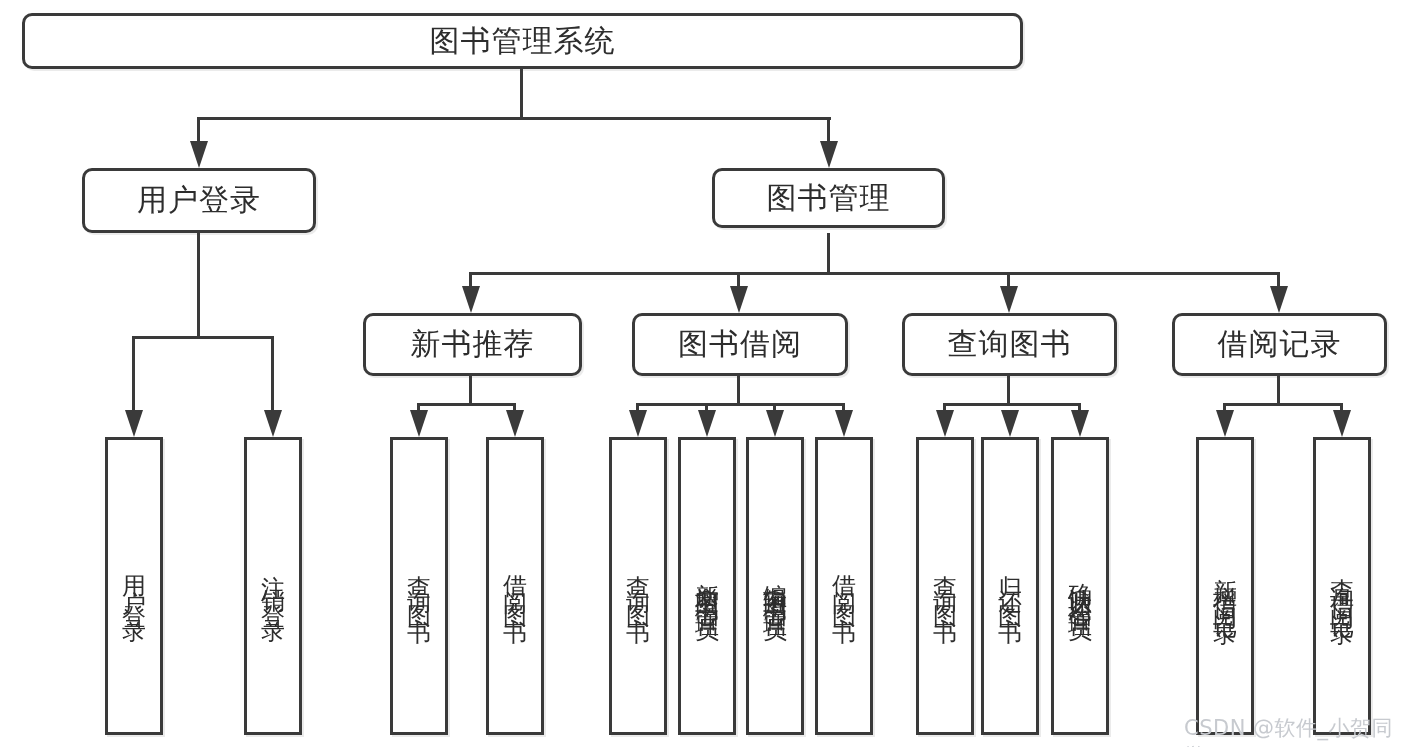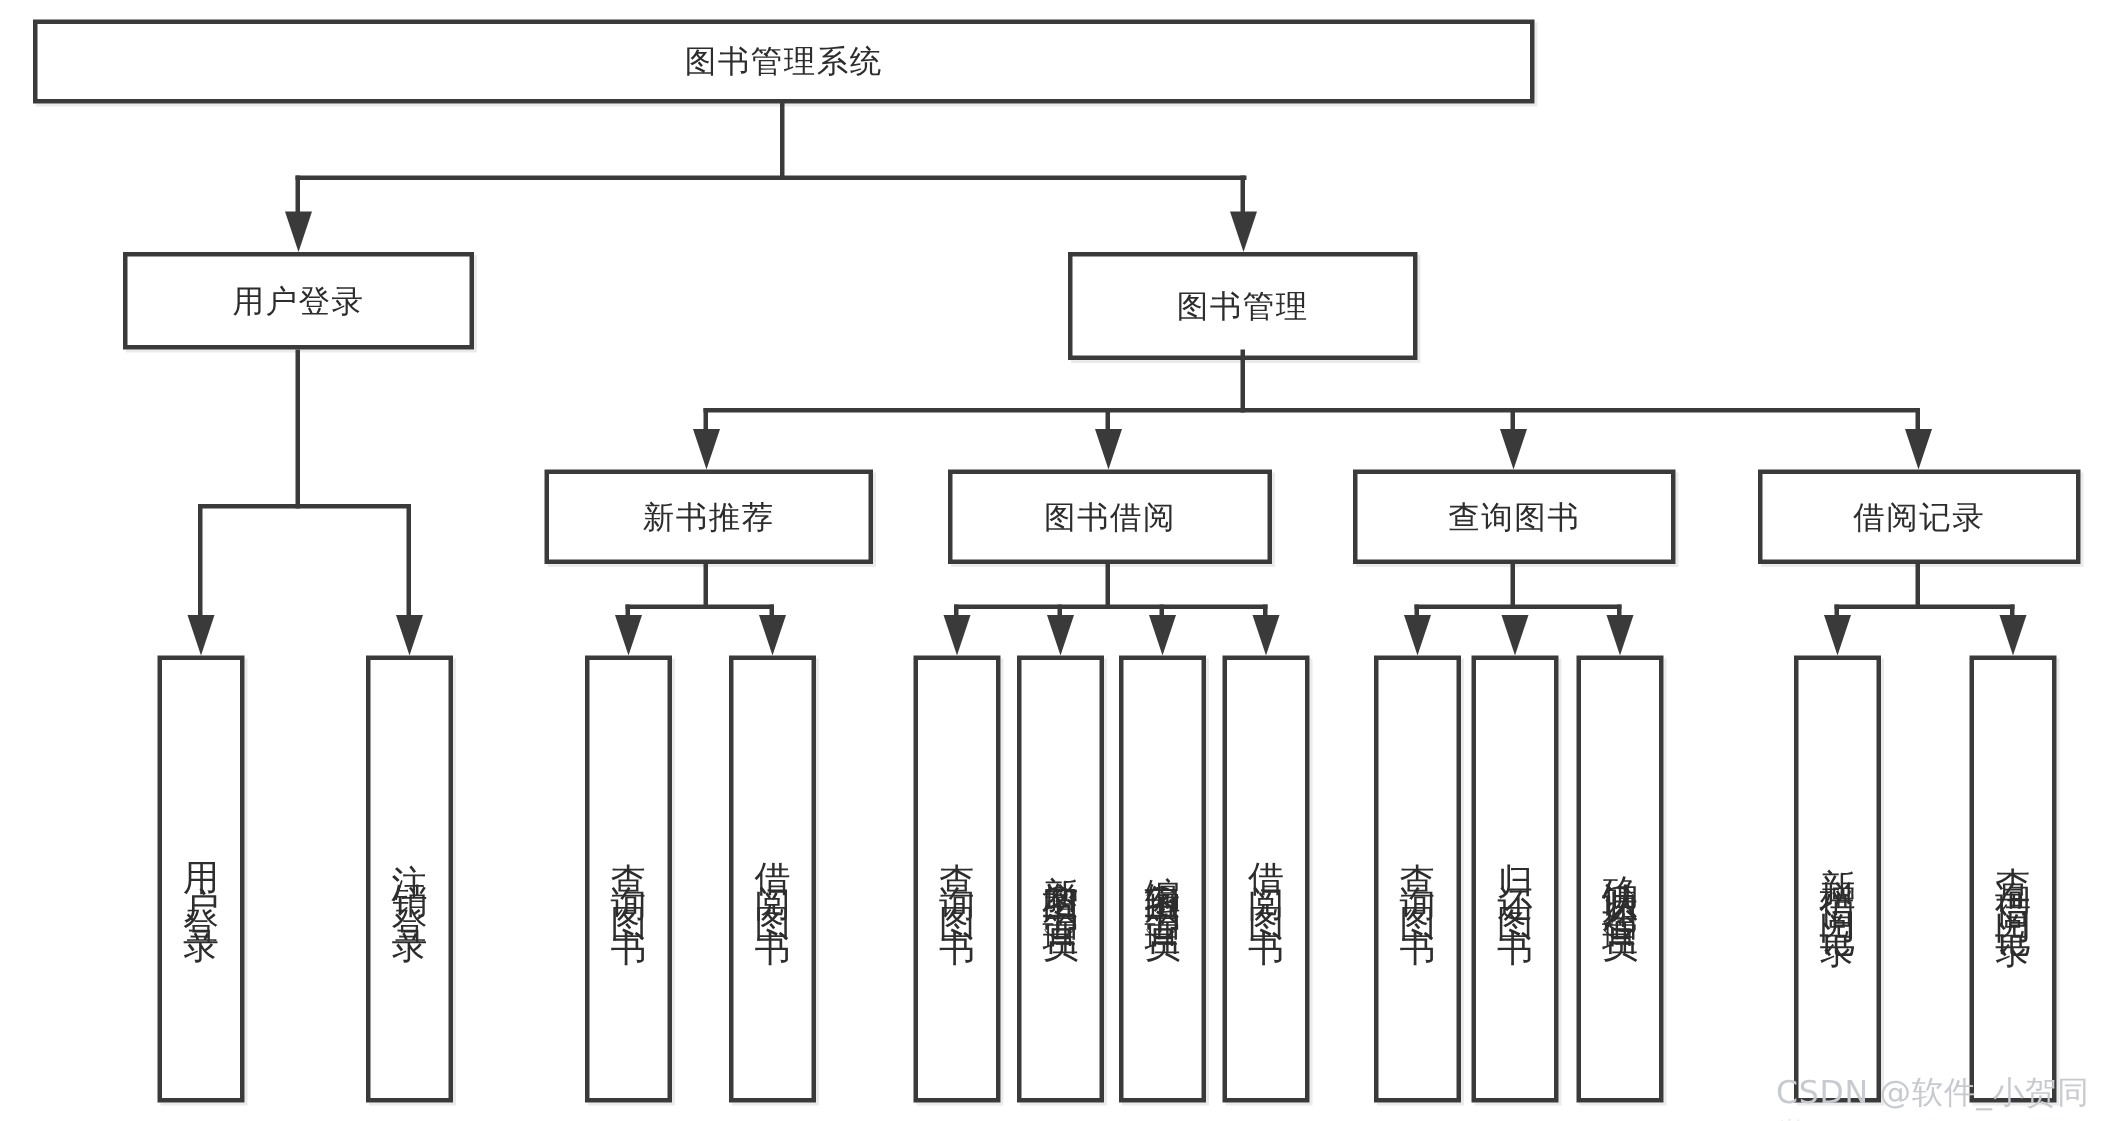--- a/index.html
+++ b/index.html
@@ -12,21 +12,21 @@
   }
   .box{
     position:absolute;
     box-sizing:border-box;
     border:3px solid #3a3a3a;
     background:#ffffff;
     display:flex;align-items:center;justify-content:center;
     color:#2d2d2d;
     box-shadow:2px 2px 0 rgba(0,0,0,0.08);
   }
-  .hbox{font-size:21px;letter-spacing:1px;}
+  .hbox{font-size:30px;letter-spacing:1px;border-radius:10px;}
   .vbox{width:58px;height:298px;font-size:24px;}
   .vtext{
     writing-mode:vertical-rl;
     text-orientation:mixed;
     letter-spacing:15px;
     line-height:1;
     white-space:nowrap;
   }
   .vtext.long{letter-spacing:5px;}
   .hline,.vline{position:absolute;background:#3a3a3a;}
@@ -59,21 +59,21 @@
   <div class="vline" style="left:520px;top:68px;height:52px;"></div>
   <div class="hline" style="left:197px;top:117px;width:634px;"></div>
   <div class="vline" style="left:197px;top:117px;height:30px;"></div>
   <div class="vline" style="left:827px;top:117px;height:30px;"></div>
   <div class="arrow" style="left:190px;top:141px;"></div>
   <div class="arrow" style="left:820px;top:141px;"></div>
 
   <div class="box hbox" style="left:82px;top:168px;width:234px;height:65px;">
     <span>用户登录</span>
   </div>
-  <div class="box hbox" style="left:712px;top:168px;width:233px;height:72px;">
+  <div class="box hbox" style="left:712px;top:168px;width:233px;height:60px;">
     <span>图书管理</span>
   </div>
 
   <div class="vline" style="left:197px;top:233px;height:106px;"></div>
   <div class="hline" style="left:132px;top:336px;width:142px;"></div>
   <div class="vline" style="left:132px;top:336px;height:78px;"></div>
   <div class="vline" style="left:271px;top:336px;height:78px;"></div>
   <div class="arrow" style="left:125px;top:410px;"></div>
   <div class="arrow" style="left:264px;top:410px;"></div>
 

